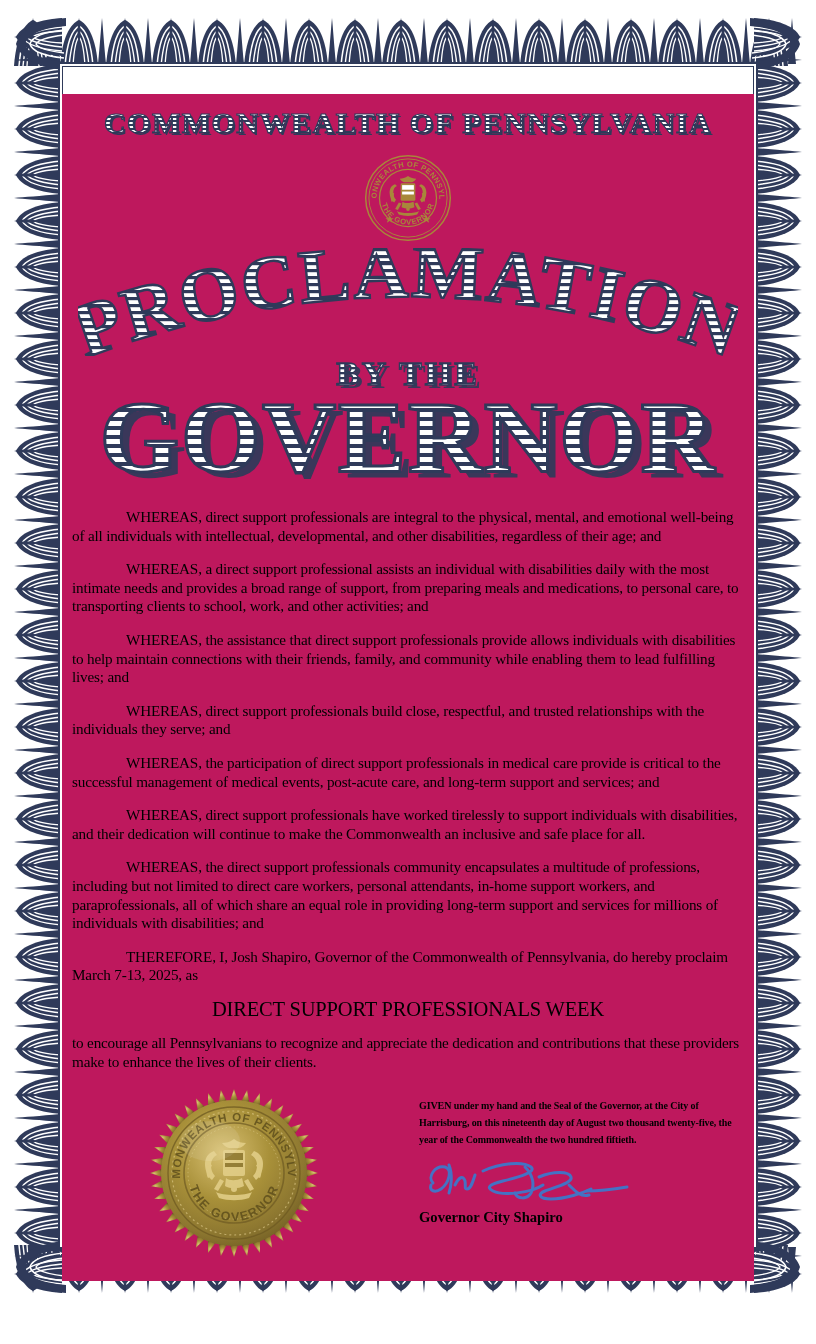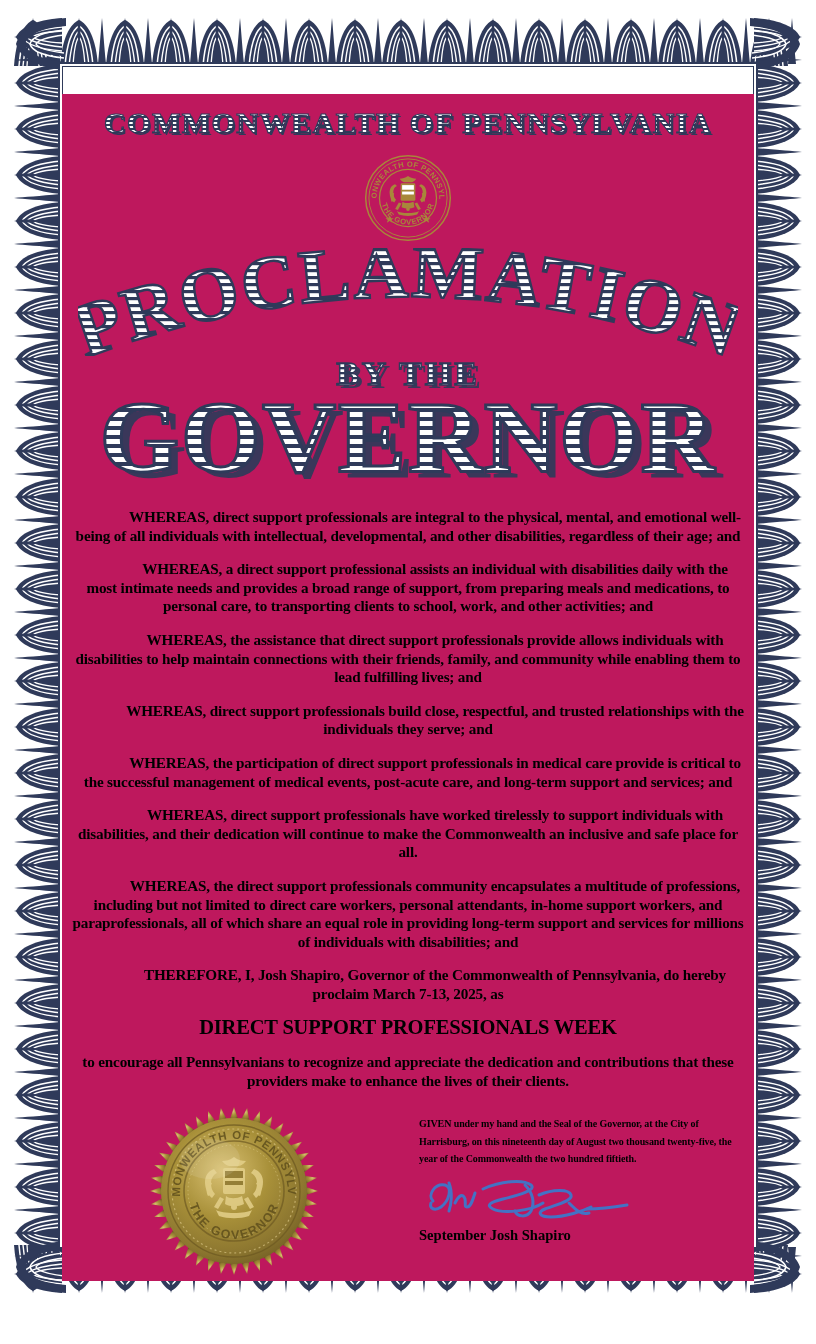--- a/index.html
+++ b/index.html
@@ -106,27 +106,26 @@
   }
 
   
   .body-text {
     margin-top: 14px;
     padding: 0 10px 0 10px;
   }
   .body-text p {
     margin: 0 0 15px 0;
     font-family: "Liberation Serif", serif;
-    font-weight: bold;
+    font-weight: normal;
     font-size: 15.2px;
     line-height: 18.6px;
     color: #000000;
     text-indent: 54px;
     letter-spacing: -0.18px;
-    text-align: center;
   }
   .proclaim-title {
     margin: 4px 0 16px 0 !important;
     text-indent: 0 !important;
     text-align: center;
     font-size: 20.5px !important;
     font-weight: bold;
     letter-spacing: 0.1px;
   }
   .closing-para {
@@ -663,19 +662,19 @@
             <path d="M14,28 C8,22 16,10 26,12 C34,14 30,28 22,34 C16,38 10,36 12,30"></path>
             <path d="M30,10 C34,20 32,32 30,38"></path>
             <path d="M36,30 C40,22 44,20 46,26 C47,31 45,34 48,34 C52,34 54,26 56,20"></path>
             <path d="M64,16 C82,8 104,6 112,12 C118,17 100,22 84,26 C72,29 66,32 74,36 C84,41 112,38 124,30"></path>
             <path d="M106,12 C114,20 116,30 112,38 C108,45 98,44 96,38"></path>
             <path d="M120,22 C134,16 150,16 152,22 C154,28 136,32 126,36 C118,39 120,44 132,44 C146,44 164,38 172,34"></path>
             <path d="M150,30 C158,38 162,42 170,40"></path>
             <path d="M168,36 C182,36 196,34 208,32"></path>
           </g>
         </svg>
-        <p class="sig-name">September Josh Shapiro</p>
+        <p class="sig-name">Governor City Shapiro</p>
       </div>
     </div>
   </div>
 
 
 </div>
 
 </body></html>

